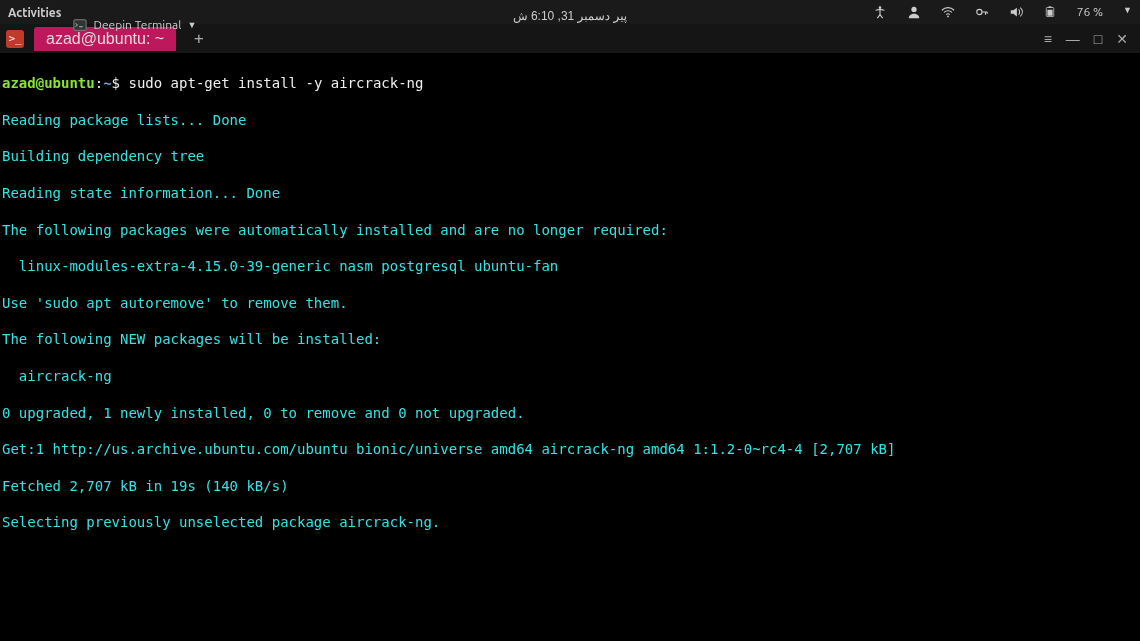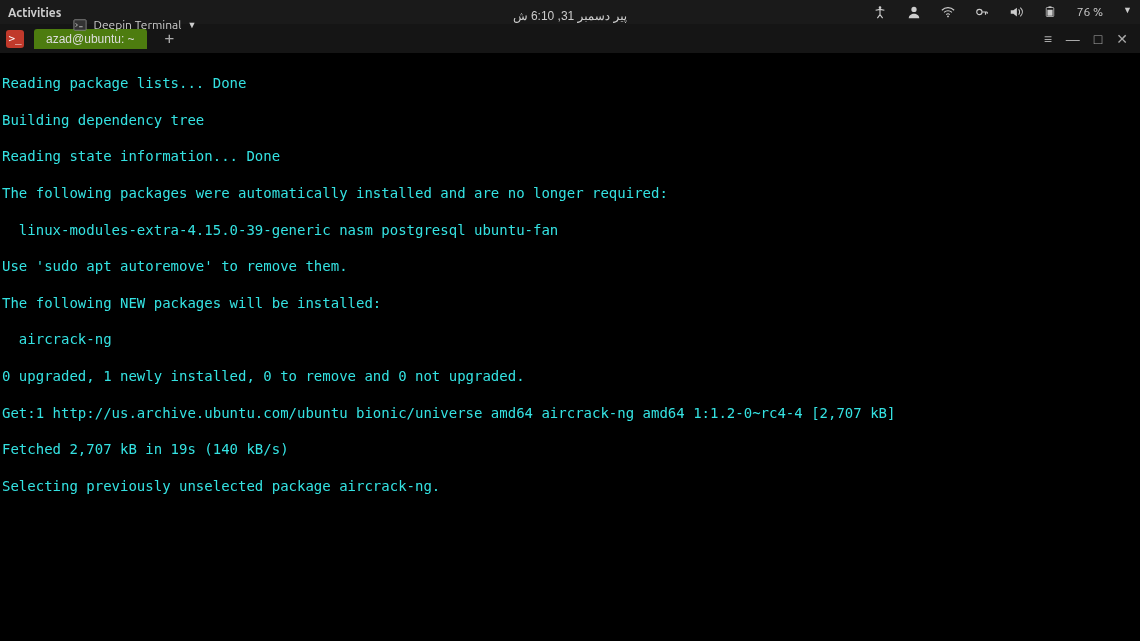--- a/index.html
+++ b/index.html
@@ -45,25 +45,25 @@
     border-bottom: 1px solid #000;
   }
   .titlebar-appicon {
     width: 18px; height: 18px;
     background: #c0392b;
     border-radius: 3px;
     display:flex;align-items:center;justify-content:center;
     color:#fff;font-size:11px;font-family:monospace;
   }
   .tab {
-    background: #4d7c0f;
+    background: #be185d;
     color: #ddd;
     padding: 3px 12px;
     font-family: sans-serif;
-    font-size: 12px;
+    font-size: 16px;
     border-radius: 3px 3px 0 0;
   }
   .new-tab { color: #aaa; font-size: 16px; padding: 0 8px; cursor: pointer; }
   .titlebar-right { margin-left: auto; display: flex; align-items: center; gap: 14px; padding-right:6px;}
   .win-btn { color: #aaa; font-size: 14px; cursor: pointer; font-family: sans-serif;}
   .terminal {
     padding: 2px 2px;
     line-height: 18.3px;
     white-space: pre;
     font-size: 14px;
@@ -143,20 +143,21 @@
   <div class="new-tab">+</div>
   <div class="titlebar-right">
     <span class="win-btn">≡</span>
     <span class="win-btn">—</span>
     <span class="win-btn">□</span>
     <span class="win-btn">✕</span>
   </div>
 </div>
 
 <div class="terminal">
+<div><span class="prompt-user">azad@ubuntu</span><span class="prompt-colon">:</span><span class="prompt-path">~</span><span class="prompt-dollar">$</span><span class="command"> </span><span class="command">sudo apt-get install -y aircrack-ng</span></div>
 <div class="out-cyan">Reading package lists... Done</div>
 <div class="out-cyan">Building dependency tree</div>
 <div class="out-cyan">Reading state information... Done</div>
 <div class="out-cyan">The following packages were automatically installed and are no longer required:</div>
 <div class="out-cyan">  linux-modules-extra-4.15.0-39-generic nasm postgresql ubuntu-fan</div>
 <div class="out-cyan">Use 'sudo apt autoremove' to remove them.</div>
 <div class="out-cyan">The following NEW packages will be installed:</div>
 <div class="out-cyan">  aircrack-ng</div>
 <div class="out-cyan">0 upgraded, 1 newly installed, 0 to remove and 0 not upgraded.</div>
 <div class="out-cyan">Get:1 http://us.archive.ubuntu.com/ubuntu bionic/universe amd64 aircrack-ng amd64 1:1.2-0~rc4-4 [2,707 kB]</div>

